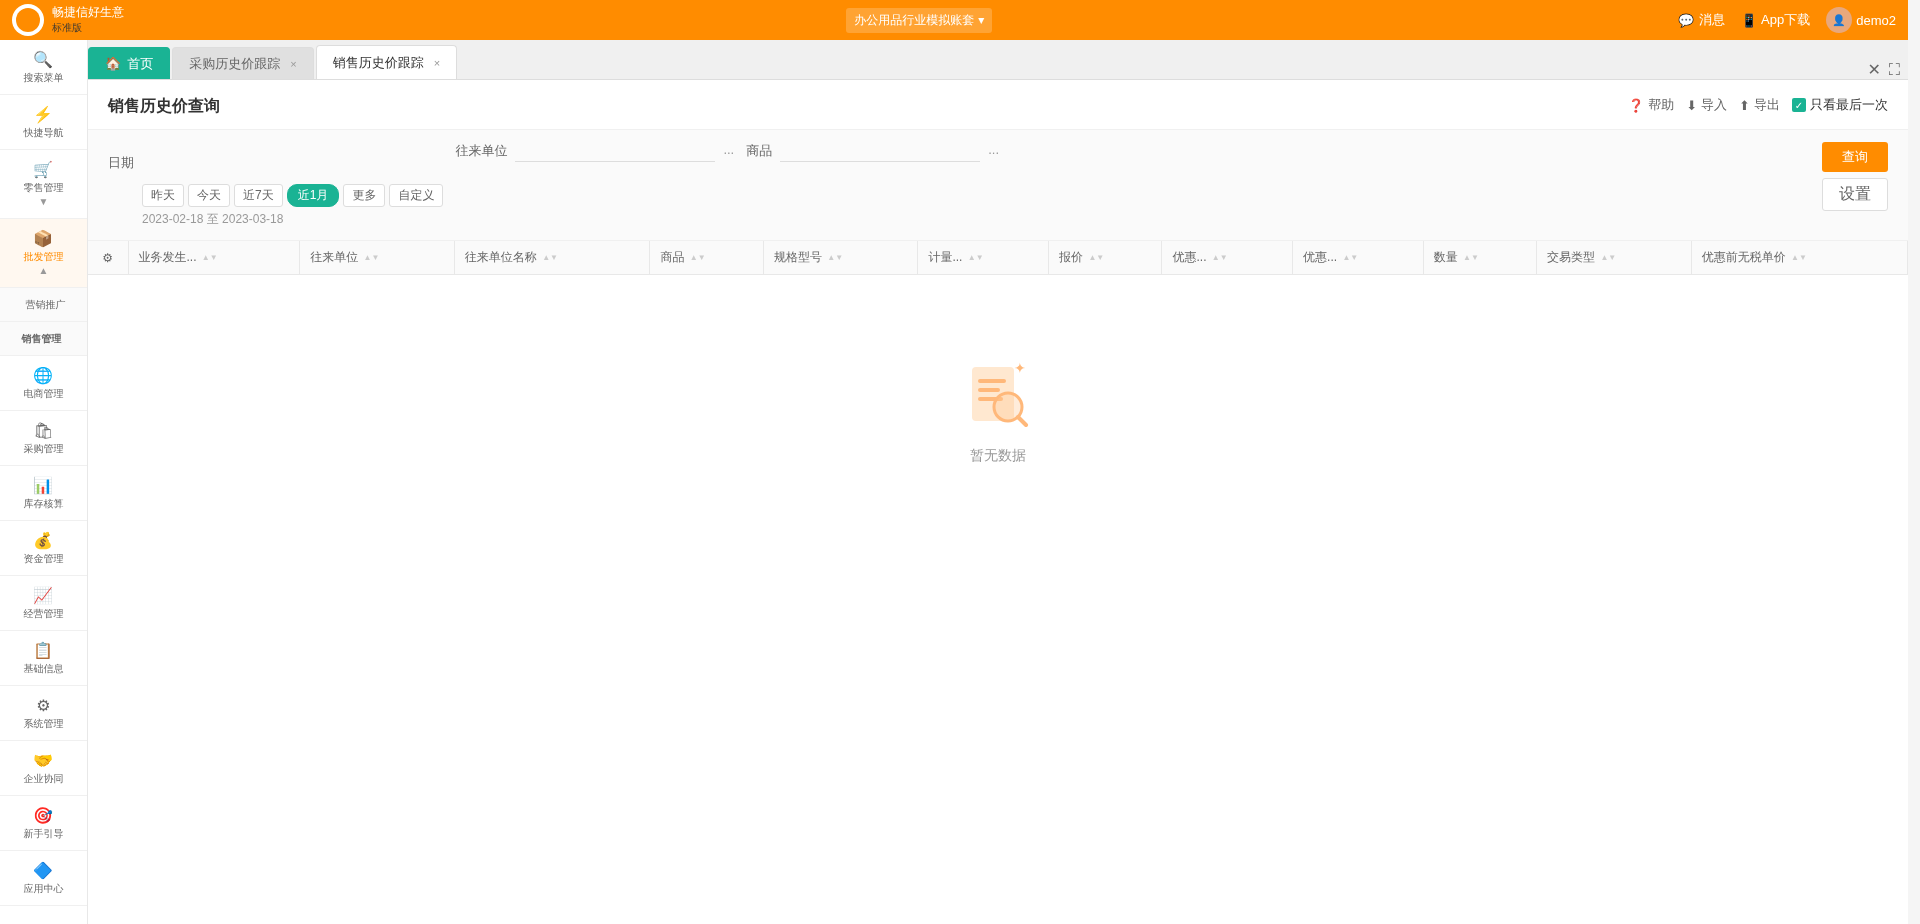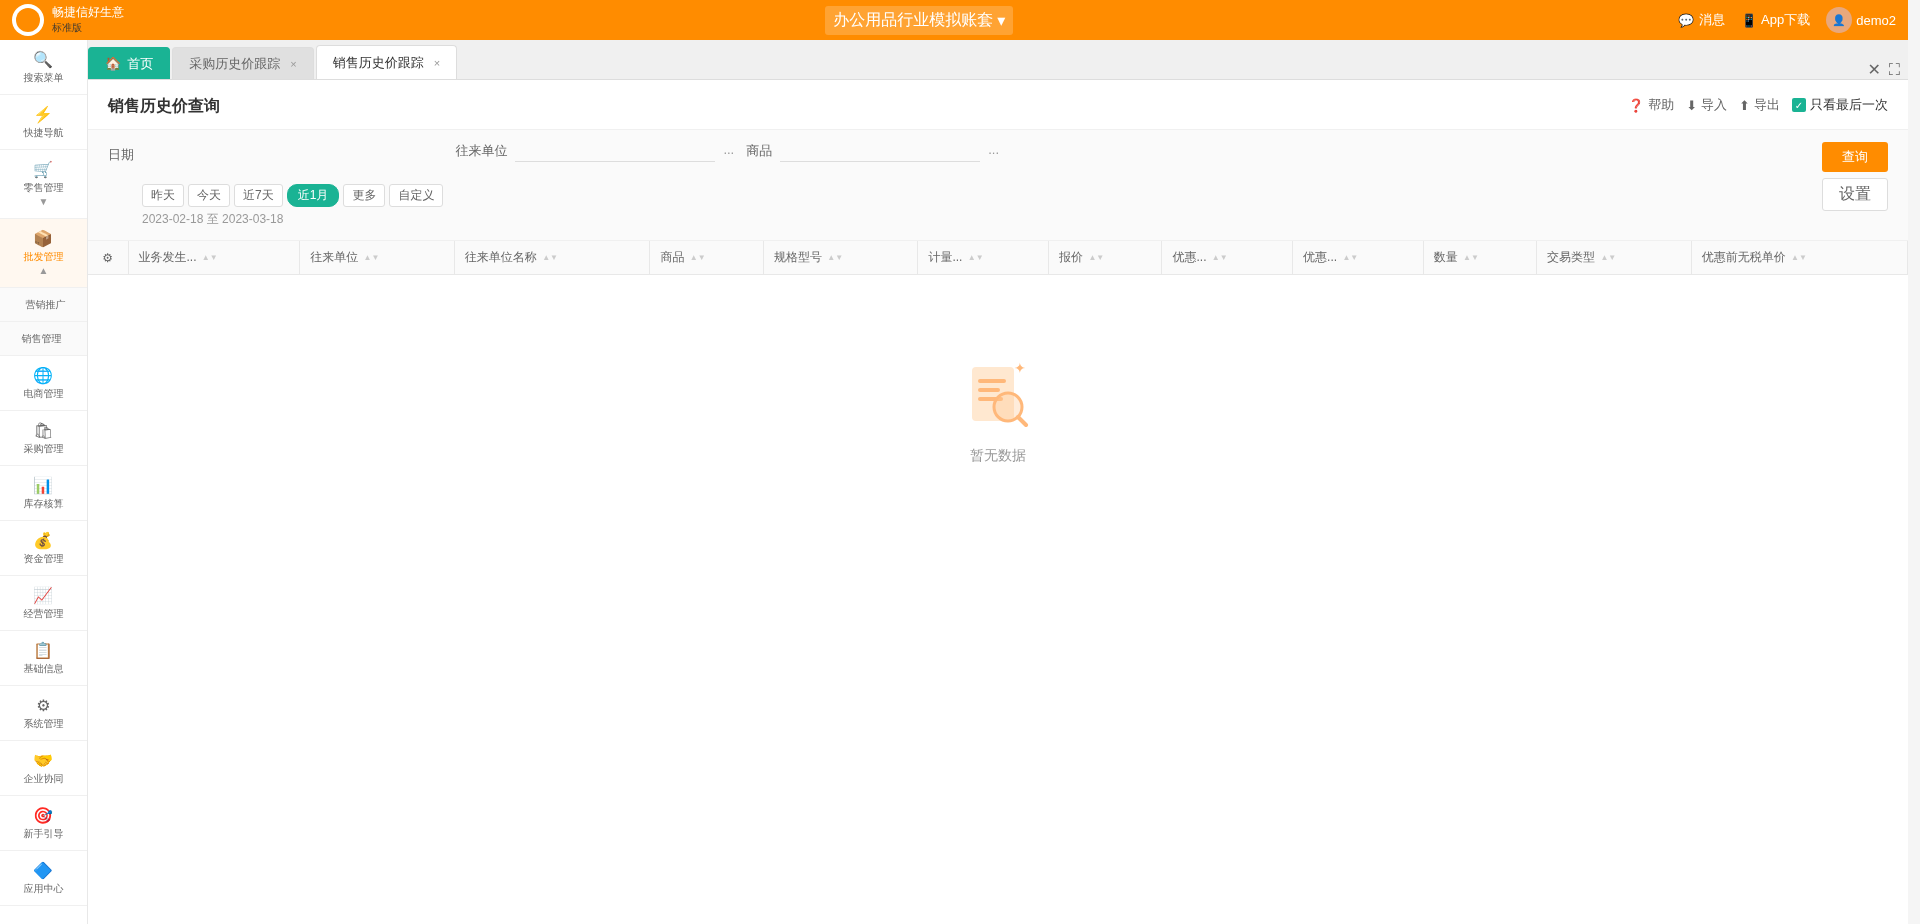--- a/index.html
+++ b/index.html
@@ -9,21 +9,21 @@
     .app-container { display: flex; flex-direction: column; height: 924px; width: 1908px; }
 
     
     .top-bar { height: 40px; background: #ff8c00; display: flex; align-items: center; justify-content: space-between; padding: 0 12px; flex-shrink: 0; }
     .top-bar-left { display: flex; align-items: center; gap: 8px; }
     .top-bar-logo { width: 32px; height: 32px; background: #fff; border-radius: 50%; display: flex; align-items: center; justify-content: center; }
     .logo-inner { width: 24px; height: 24px; background: #ff8c00; border-radius: 50%; }
     .top-bar-title { color: #fff; font-size: 12px; line-height: 1.3; }
     .top-bar-subtitle { font-size: 10px; opacity: 0.9; }
     .top-bar-center { display: flex; align-items: center; gap: 8px; flex: 1; justify-content: center; }
-    .workspace-selector { background: rgba(255,255,255,0.2); border: none; color: #fff; padding: 4px 8px; border-radius: 3px; font-size: 16px; display: flex; align-items: center; gap: 4px; cursor: pointer; margin-left: 36px; }
+    .workspace-selector { background: rgba(255,255,255,0.2); border: none; color: #fff; padding: 4px 8px; border-radius: 3px; font-size: 12px; display: flex; align-items: center; gap: 4px; cursor: pointer; margin-left: 36px; }
     .top-bar-right { display: flex; align-items: center; gap: 16px; color: #fff; font-size: 13px; }
     .top-bar-right-item { display: flex; align-items: center; gap: 4px; cursor: pointer; }
     .avatar { width: 26px; height: 26px; border-radius: 50%; background: #ccc; overflow: hidden; display: flex; align-items: center; justify-content: center; font-size: 11px; background: #e8a87c; color: #fff; }
 
     
     .main-layout { display: flex; flex: 1; overflow: hidden; }
 
     
     .sidebar { width: 88px; background: #fff; border-right: 1px solid #e8e8e8; display: flex; flex-direction: column; flex-shrink: 0; overflow-y: auto; }
     .sidebar-item { padding: 10px 4px; text-align: center; cursor: pointer; color: #666; font-size: 12px; border-bottom: 1px solid #f0f0f0; position: relative; }
@@ -51,21 +51,21 @@
     .page-header { padding: 16px 20px 12px; border-bottom: 1px solid #f0f0f0; display: flex; align-items: flex-start; justify-content: space-between; }
     .page-title { font-size: 16px; font-weight: bold; color: #333; }
     .page-header-actions { display: flex; align-items: center; gap: 12px; }
     .header-action { display: flex; align-items: center; gap: 4px; color: #666; font-size: 13px; cursor: pointer; }
     .checkbox-label { display: flex; align-items: center; gap: 4px; font-size: 13px; color: #333; cursor: pointer; }
     .checkbox-checked { width: 14px; height: 14px; background: #1ab394; border-radius: 2px; display: flex; align-items: center; justify-content: center; color: #fff; font-size: 10px; }
 
     
     .filter-bar { padding: 12px 20px; background: #fafafa; border-bottom: 1px solid #f0f0f0; display: flex; align-items: flex-start; flex-wrap: wrap; gap: 12px; }
     .filter-group { display: flex; align-items: flex-start; gap: 8px; }
-    .filter-label { color: #666; font-size: 13px; padding-top: 4px; white-space: nowrap; }
+    .filter-label { color: #666; font-size: 13px; padding-top: 4px; white-space: nowrap; margin-top: 8px; }
     .filter-date-buttons { display: flex; flex-direction: column; gap: 4px; }
     .date-btn-row { display: flex; gap: 4px; margin-top: 42px; }
     .date-btn { padding: 2px 8px; border: 1px solid #ddd; border-radius: 3px; background: #fff; cursor: pointer; font-size: 12px; color: #666; }
     .date-btn.active { background: #1ab394; color: #fff; border-color: #1ab394; border-radius: 10px; padding: 2px 10px; }
     .date-range-text { font-size: 12px; color: #999; }
     .filter-input-label { color: #666; font-size: 13px; white-space: nowrap; }
     .filter-input { border: none; border-bottom: 1px solid #ddd; padding: 2px 4px; font-size: 13px; min-width: 200px; outline: none; background: transparent; }
     .filter-ellipsis { color: #999; font-size: 13px; }
     .btn-query { background: #ff8c00; color: #fff; border: none; padding: 6px 20px; border-radius: 3px; cursor: pointer; font-size: 13px; }
     .btn-settings { background: #fff; color: #666; border: 1px solid #ddd; padding: 5px 16px; border-radius: 3px; cursor: pointer; font-size: 16px; }
@@ -137,21 +137,21 @@
         <span class="sidebar-expand">▼</span>
       </div>
       <div class="sidebar-item active">
         <div class="sidebar-item-icon">📦</div>
         <div class="sidebar-item-label">批发管理</div>
         <span class="sidebar-expand">▲</span>
       </div>
       <div class="sidebar-item" style="padding-left:8px;background:#fafafa;">
         <div class="sidebar-item-label">营销推广</div>
       </div>
-      <div class="sidebar-item" style="padding-left:0;background:#fafafa;">
+      <div class="sidebar-item" style="padding-left:0;background:#fafafa;font-weight:bold;">
         <div class="sidebar-item-label">销售管理</div>
       </div>
       <div class="sidebar-item">
         <div class="sidebar-item-icon">🌐</div>
         <div class="sidebar-item-label">电商管理</div>
       </div>
       <div class="sidebar-item">
         <div class="sidebar-item-icon">🛍</div>
         <div class="sidebar-item-label">采购管理</div>
       </div>

